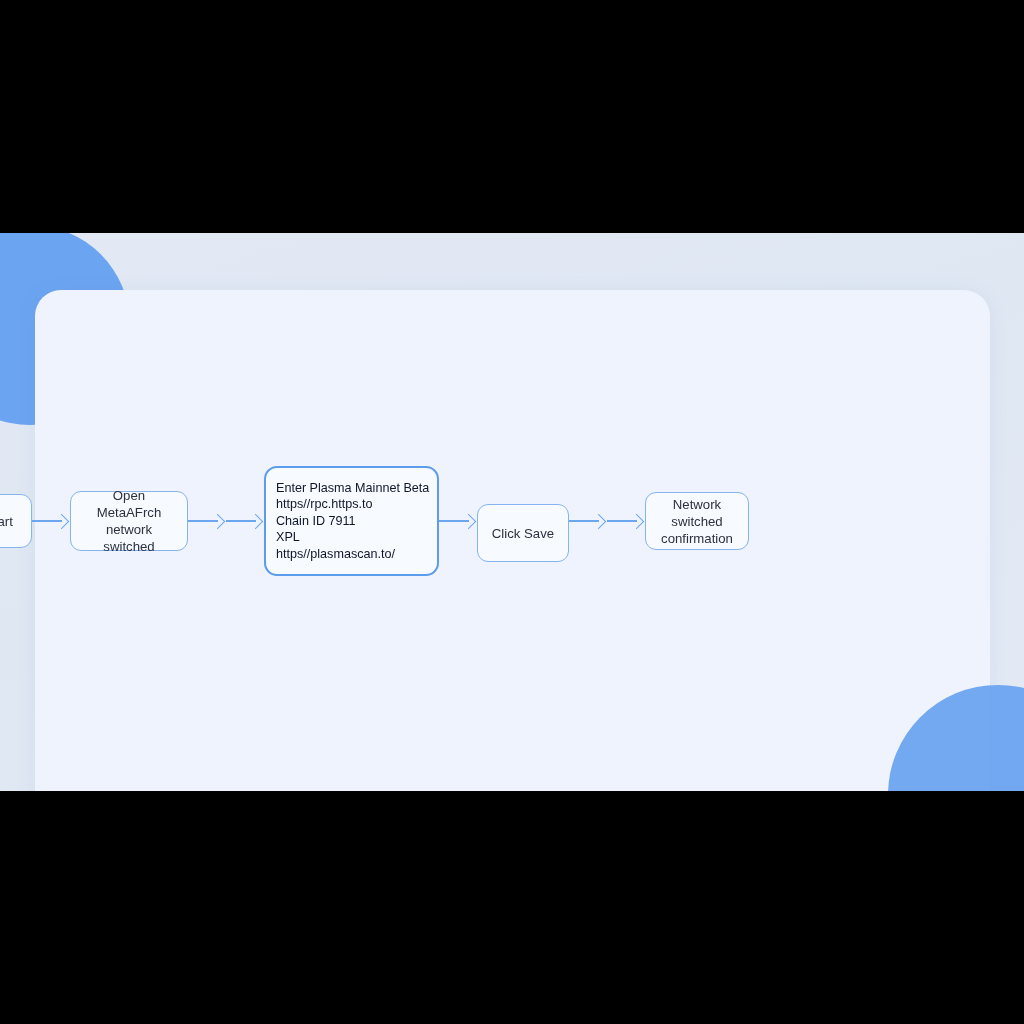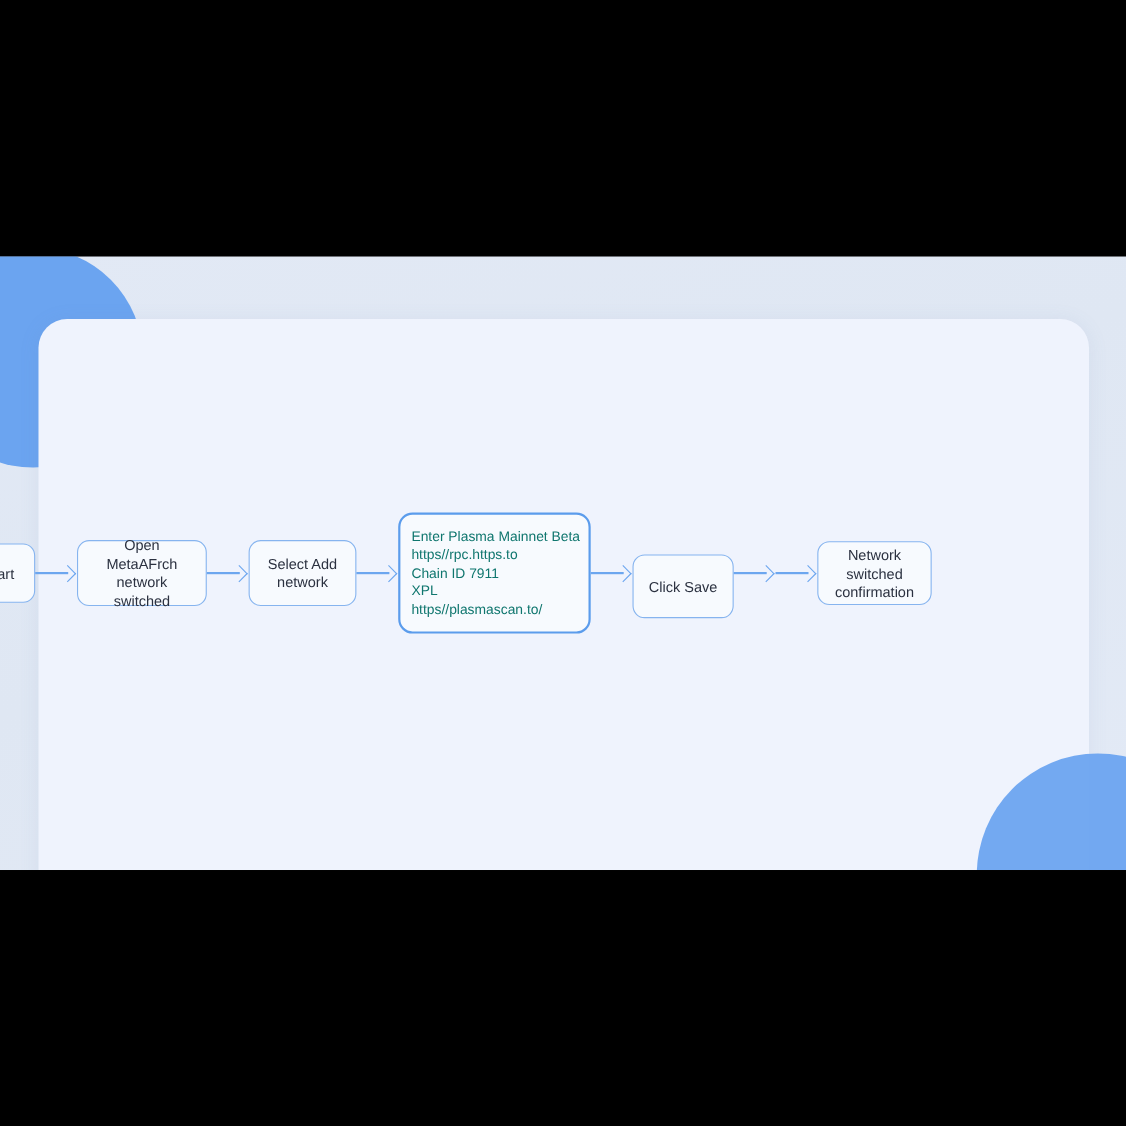--- a/index.html
+++ b/index.html
@@ -133,21 +133,21 @@
     align-items: center;
     justify-content: flex-start;
     text-align: left;
     padding: 8px 10px;
   }
   .detail-lines {
     display: block;
     width: 100%;
     font-size: 12.6px;
     line-height: 16.6px;
-    color: #0f766e;
+    color: #0f172a;
     white-space: nowrap;
   }
   .detail-lines span { display: block; }
 
   
   .arrow {
     flex: 0 0 auto;
     position: relative;
     height: 16px;
     width: 38px;
@@ -199,26 +199,20 @@
             <span>Open MetaAFrch</span><br>
             <span>network switched</span>
           </span>
         </div>
 
         <div class="arrow">
           <div class="shaft"></div>
           <div class="head"></div>
         </div>
 
-        <div class="node n-sel">
-          <span>
-            <span>Select Add</span><br>
-            <span>network</span>
-          </span>
-        </div>
 
         <div class="arrow">
           <div class="shaft"></div>
           <div class="head"></div>
         </div>
 
         <div class="node n-detail">
           <span class="detail-lines">
             <span>Enter Plasma Mainnet Beta</span>
             <span>https//rpc.https.to</span>

